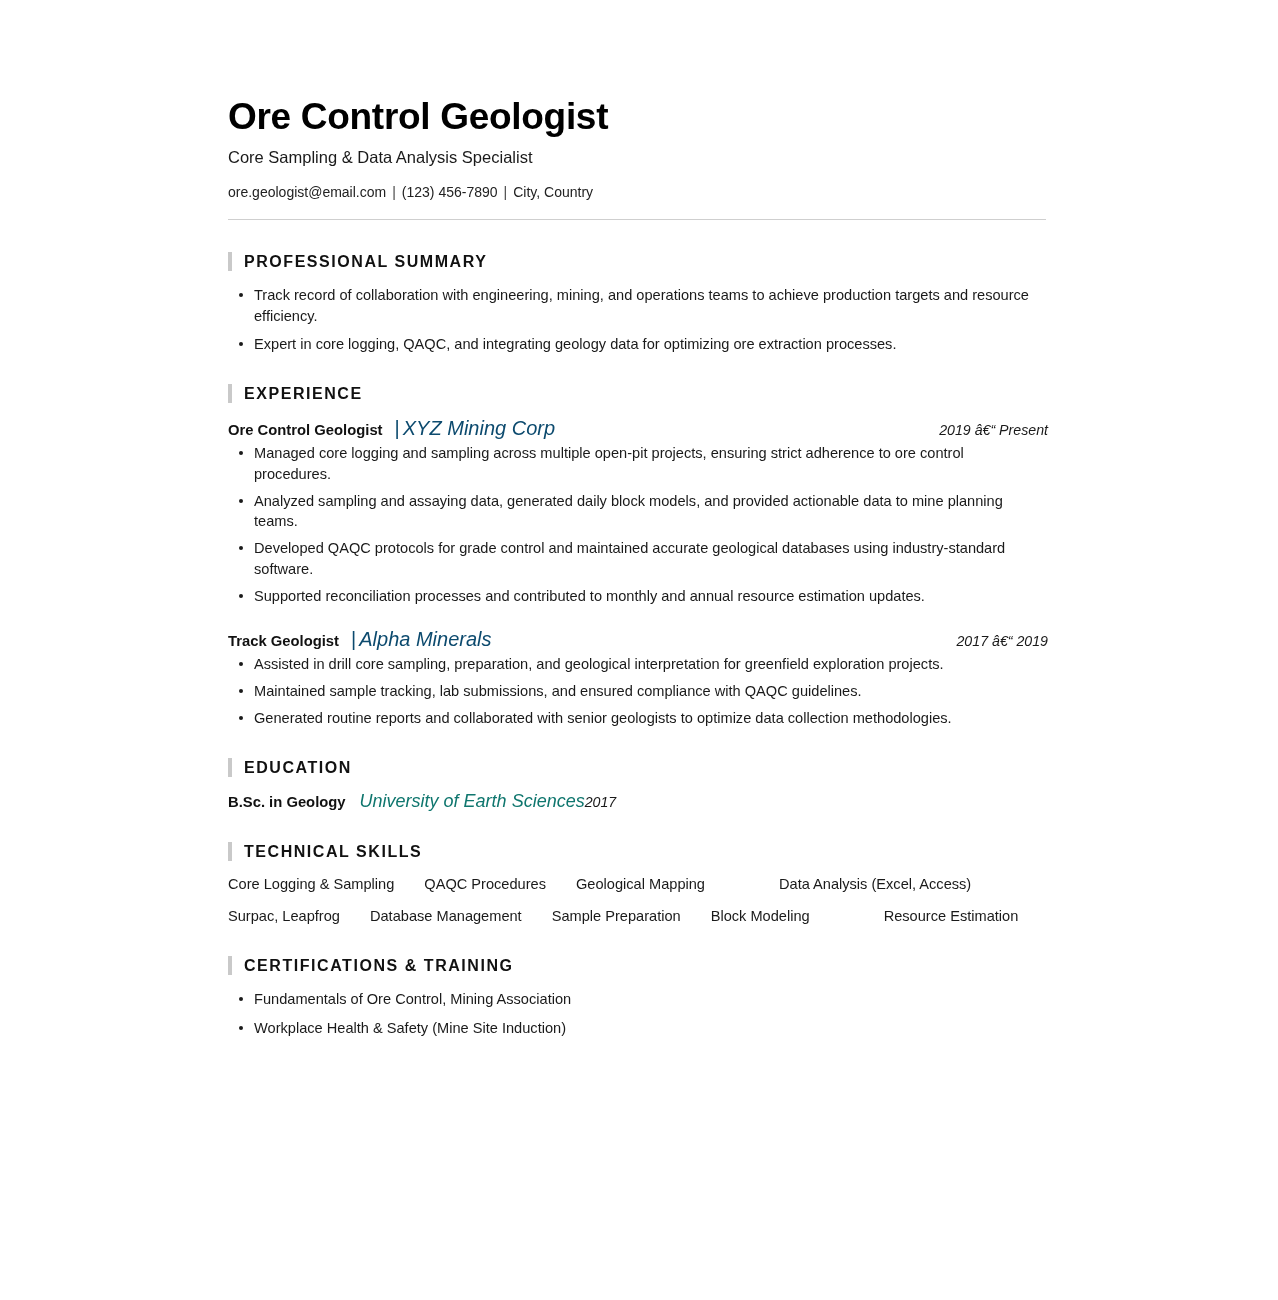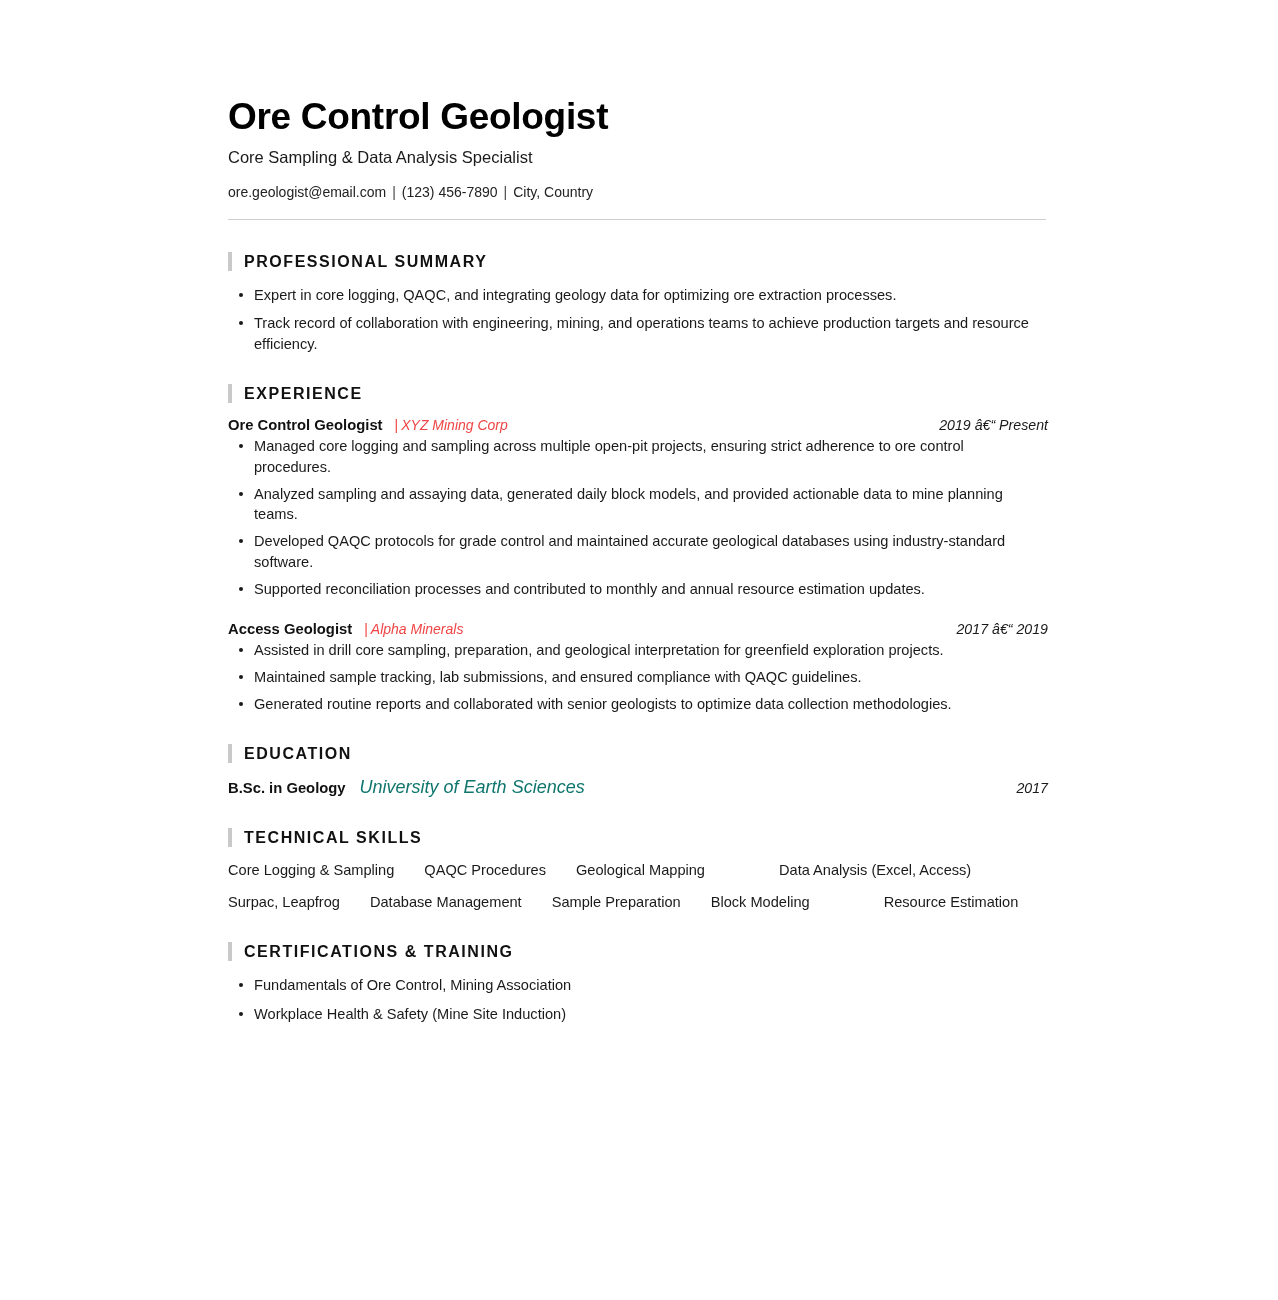--- a/index.html
+++ b/index.html
@@ -118,23 +118,23 @@
     display: flex;
     align-items: baseline;
     flex-wrap: wrap;
   }
   .job-title {
     font-size: 14.8px;
     font-weight: bold;
     color: #111;
   }
   .job-company {
-    font-size: 14px;
+    font-size: 20px;
     font-style: italic;
-    color: #ef4444;
+    color: #0c4a6e;
     margin-left: 12px;
     white-space: nowrap;
     text-align: center;
   }
   .job-company .pipe {
     font-style: normal;
     margin-right: 3px;
   }
   .job-dates {
     font-size: 14.2px;
@@ -143,21 +143,20 @@
     white-space: nowrap;
     text-align: right;
     flex: 0 0 auto;
     padding-left: 16px;
   }
 
   
   .edu-row {
     display: flex;
     align-items: baseline;
-    justify-content: space-between;
     width: 820px;
   }
   .edu-left {
     display: flex;
     align-items: baseline;
   }
   .edu-degree {
     font-size: 14.8px;
     font-weight: bold;
     color: #111;
@@ -208,22 +207,22 @@
     </div>
     <hr class="header-rule">
   </div>
 
   <div class="section">
     <div class="section-title-row">
       <span class="accent-bar"></span>
       <span class="section-title">PROFESSIONAL SUMMARY</span>
     </div>
     <ul class="bullets summary-bullets">
+      <li>Track record of collaboration with engineering, mining, and operations teams to achieve production targets and resource efficiency.</li>
       <li>Expert in core logging, QAQC, and integrating geology data for optimizing ore extraction processes.</li>
-      <li>Track record of collaboration with engineering, mining, and operations teams to achieve production targets and resource efficiency.</li>
     </ul>
   </div>
 
   <div class="section">
     <div class="section-title-row">
       <span class="accent-bar"></span>
       <span class="section-title">EXPERIENCE</span>
     </div>
 
     <div class="job">
@@ -238,21 +237,21 @@
         <li>Managed core logging and sampling across multiple open-pit projects, ensuring strict adherence to ore control procedures.</li>
         <li>Analyzed sampling and assaying data, generated daily block models, and provided actionable data to mine planning teams.</li>
         <li>Developed QAQC protocols for grade control and maintained accurate geological databases using industry-standard software.</li>
         <li>Supported reconciliation processes and contributed to monthly and annual resource estimation updates.</li>
       </ul>
     </div>
 
     <div class="job">
       <div class="job-head">
         <div class="job-head-left">
-          <span class="job-title">Access Geologist</span>
+          <span class="job-title">Track Geologist</span>
           <span class="job-company"><span class="pipe">|</span><span>Alpha Minerals</span></span>
         </div>
         <div class="job-dates">2017 â€“ 2019</div>
       </div>
       <ul class="bullets job-bullets">
         <li>Assisted in drill core sampling, preparation, and geological interpretation for greenfield exploration projects.</li>
         <li>Maintained sample tracking, lab submissions, and ensured compliance with QAQC guidelines.</li>
         <li>Generated routine reports and collaborated with senior geologists to optimize data collection methodologies.</li>
       </ul>
     </div>

